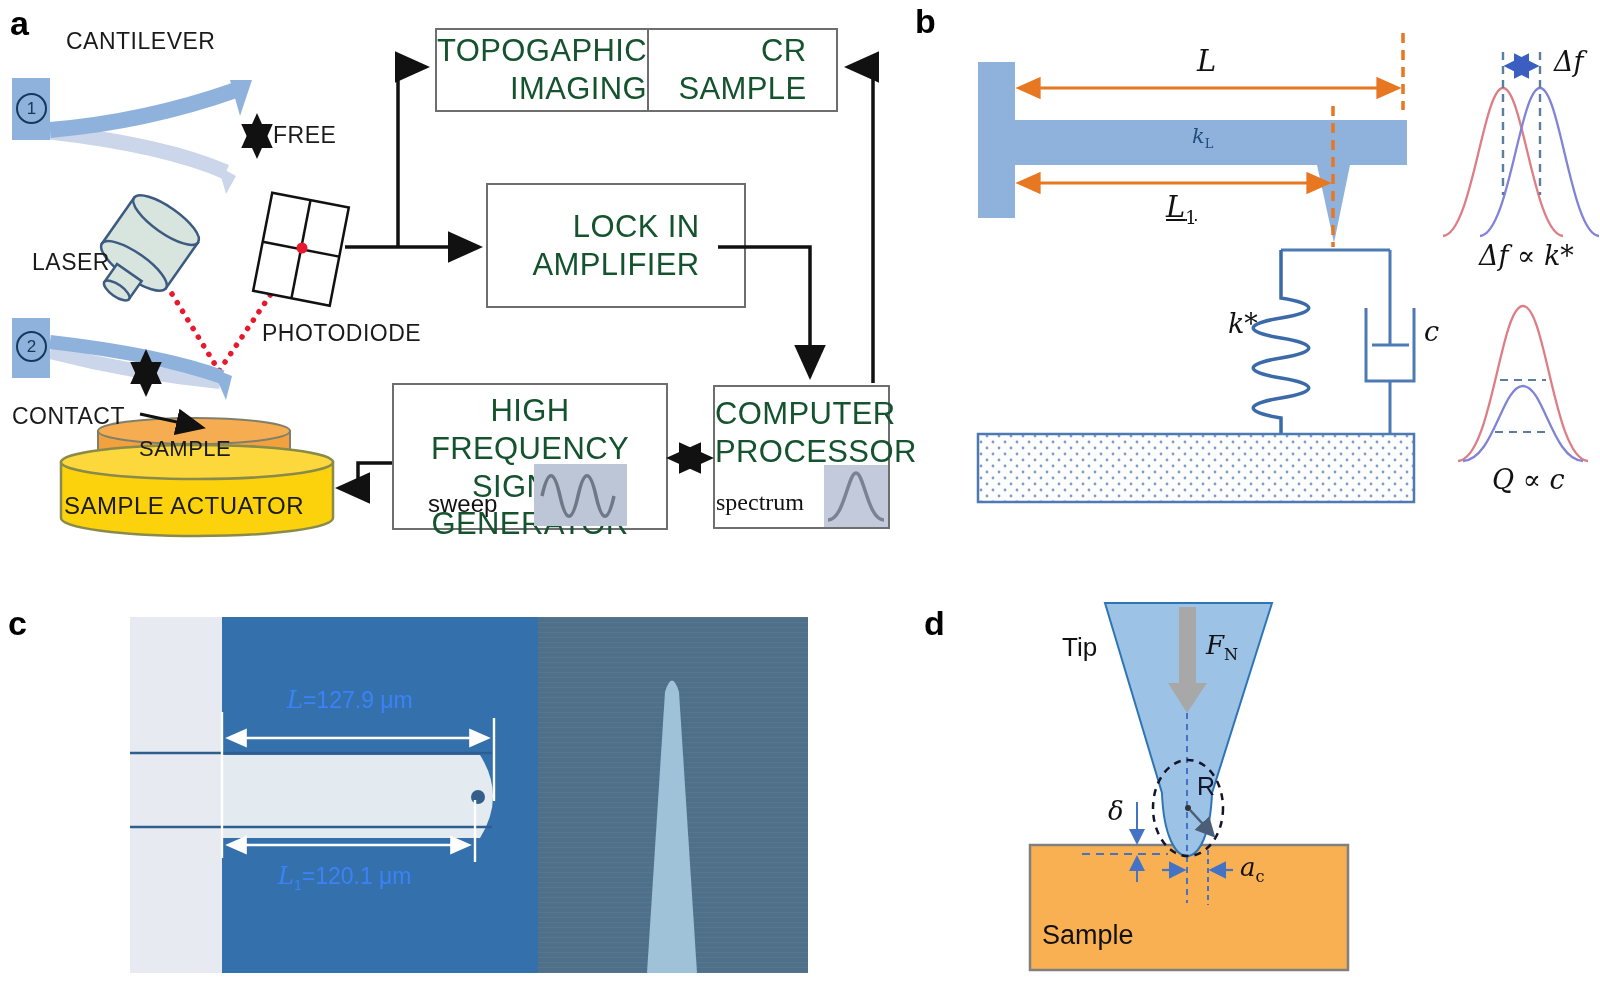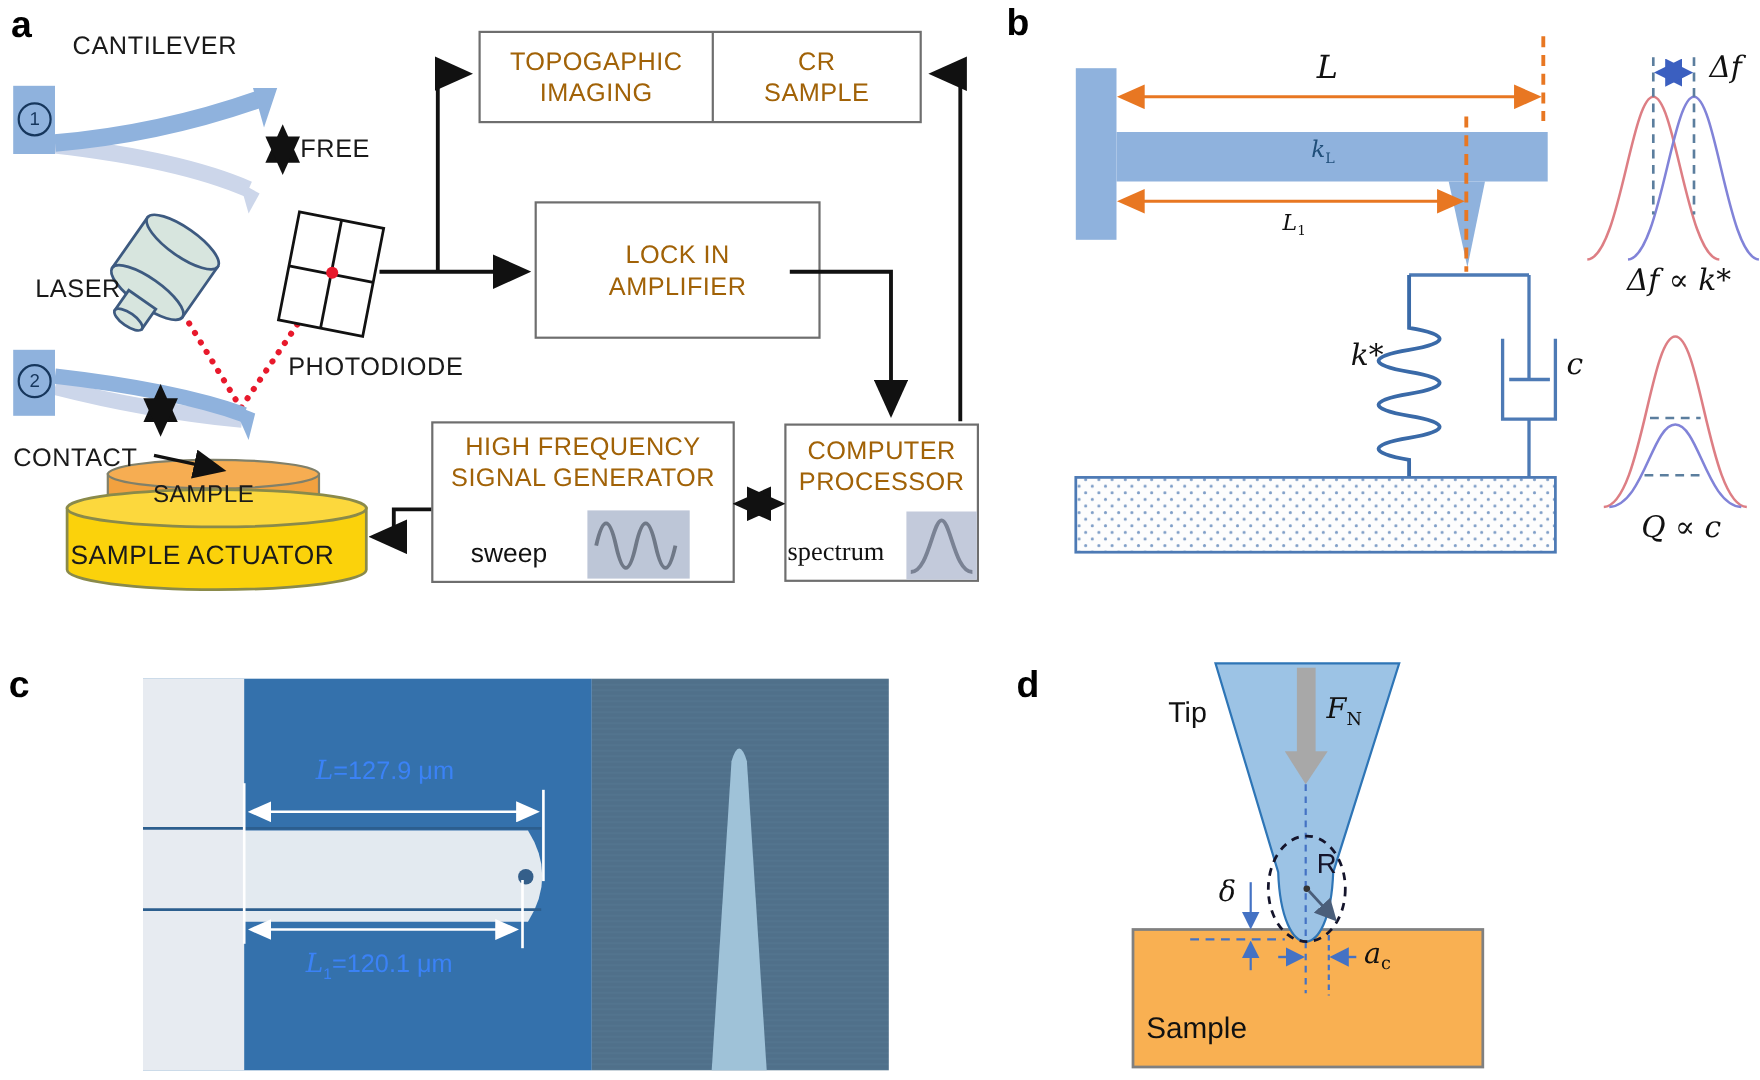--- a/index.html
+++ b/index.html
@@ -4,21 +4,21 @@
 <style>
   html,body{margin:0;padding:0;background:#ffffff;}
   #fig{position:relative;width:1600px;height:982px;background:#fff;overflow:hidden;
        font-family:"Liberation Sans",sans-serif;color:#111;}
   .lay{position:absolute;left:0;top:0;width:1600px;height:982px;}
   svg.art{pointer-events:none;z-index:5;}
   .txt{position:absolute;z-index:10;white-space:nowrap;}
   .ptag{font-size:34px;font-weight:bold;color:#000;}
   .cap{font-size:23px;letter-spacing:.5px;color:#1a1a1a;}
   .box{position:absolute;z-index:2;background:#fff;border:2px solid #6e6e6e;box-sizing:border-box;}
-  .box-label{white-space:pre-line;text-align:center;font-size:23px;letter-spacing:.4px;line-height:1.22;color:#a16207;}
+  .box-label{white-space:pre-line;text-align:right;font-size:31px;letter-spacing:.4px;line-height:1.22;color:#14532d;}
   .vcenter{display:flex;align-items:center;justify-content:center;height:100%;}
   .hcell{display:flex;align-items:center;justify-content:center;box-sizing:border-box;}
   .icon-chip{position:absolute;z-index:3;}
   .marker-circ{position:absolute;z-index:10;width:27px;height:27px;border:2.5px solid #16365c;border-radius:50%;
       color:#16365c;font-size:17px;display:flex;align-items:center;justify-content:center;background:transparent;}
   .math{font-family:"DejaVu Serif",serif;font-style:italic;}
   .math sub{font-size:.62em;font-style:normal;}
   .navy{color:#1f4e79;}
   .white{color:#3b82f6;}
   .mlabel{font-size:27px;}
@@ -226,21 +226,21 @@
   <span class="txt" style="left:716px;top:489px;font-size:24px;font-family:Liberation Serif, serif;">spectrum</span>
   <div class="marker-circ" style="left:16px;top:93px;">
       <span>1</span>
     </div>
   <div class="marker-circ" style="left:16px;top:331px;">
       <span>2</span>
     </div>
 
   <span class="txt math" style="left:1197px;top:44px;font-size:29px;">L</span>
   <span class="txt math navy" style="left:1192px;top:124px;font-size:21px;"><i>k</i><sub>L</sub></span>
-  <span class="txt math" style="left:1166px;top:190px;font-size:20px;"><i>L</i><sub>1</sub></span>
+  <span class="txt math" style="left:1166px;top:190px;font-size:29px;text-decoration:underline;"><i>L</i><sub>1</sub></span>
   <span class="txt math mlabel" style="left:1228px;top:308px;">k*</span>
   <span class="txt math mlabel" style="left:1424px;top:316px;">c</span>
   <span class="txt math mlabel" style="left:1554px;top:46px;">Δf</span>
   <span class="txt math mlabel" style="left:1479px;top:240px;">Δf ∝ k*</span>
   <span class="txt math mlabel" style="left:1492px;top:464px;">Q ∝ c</span>
 
   <span class="txt white" style="left:287px;top:686px;font-size:23px;"><i class="math" style="font-size:24px;">L</i><span>=127.9 μm</span></span>
   <span class="txt white" style="left:278px;top:862px;font-size:23px;"><i class="math" style="font-size:24px;">L</i><sub style="font-size:14px;">1</sub><span>=120.1 μm</span></span>
 
   <span class="txt" style="left:1062px;top:632px;font-size:26px;">Tip</span>

